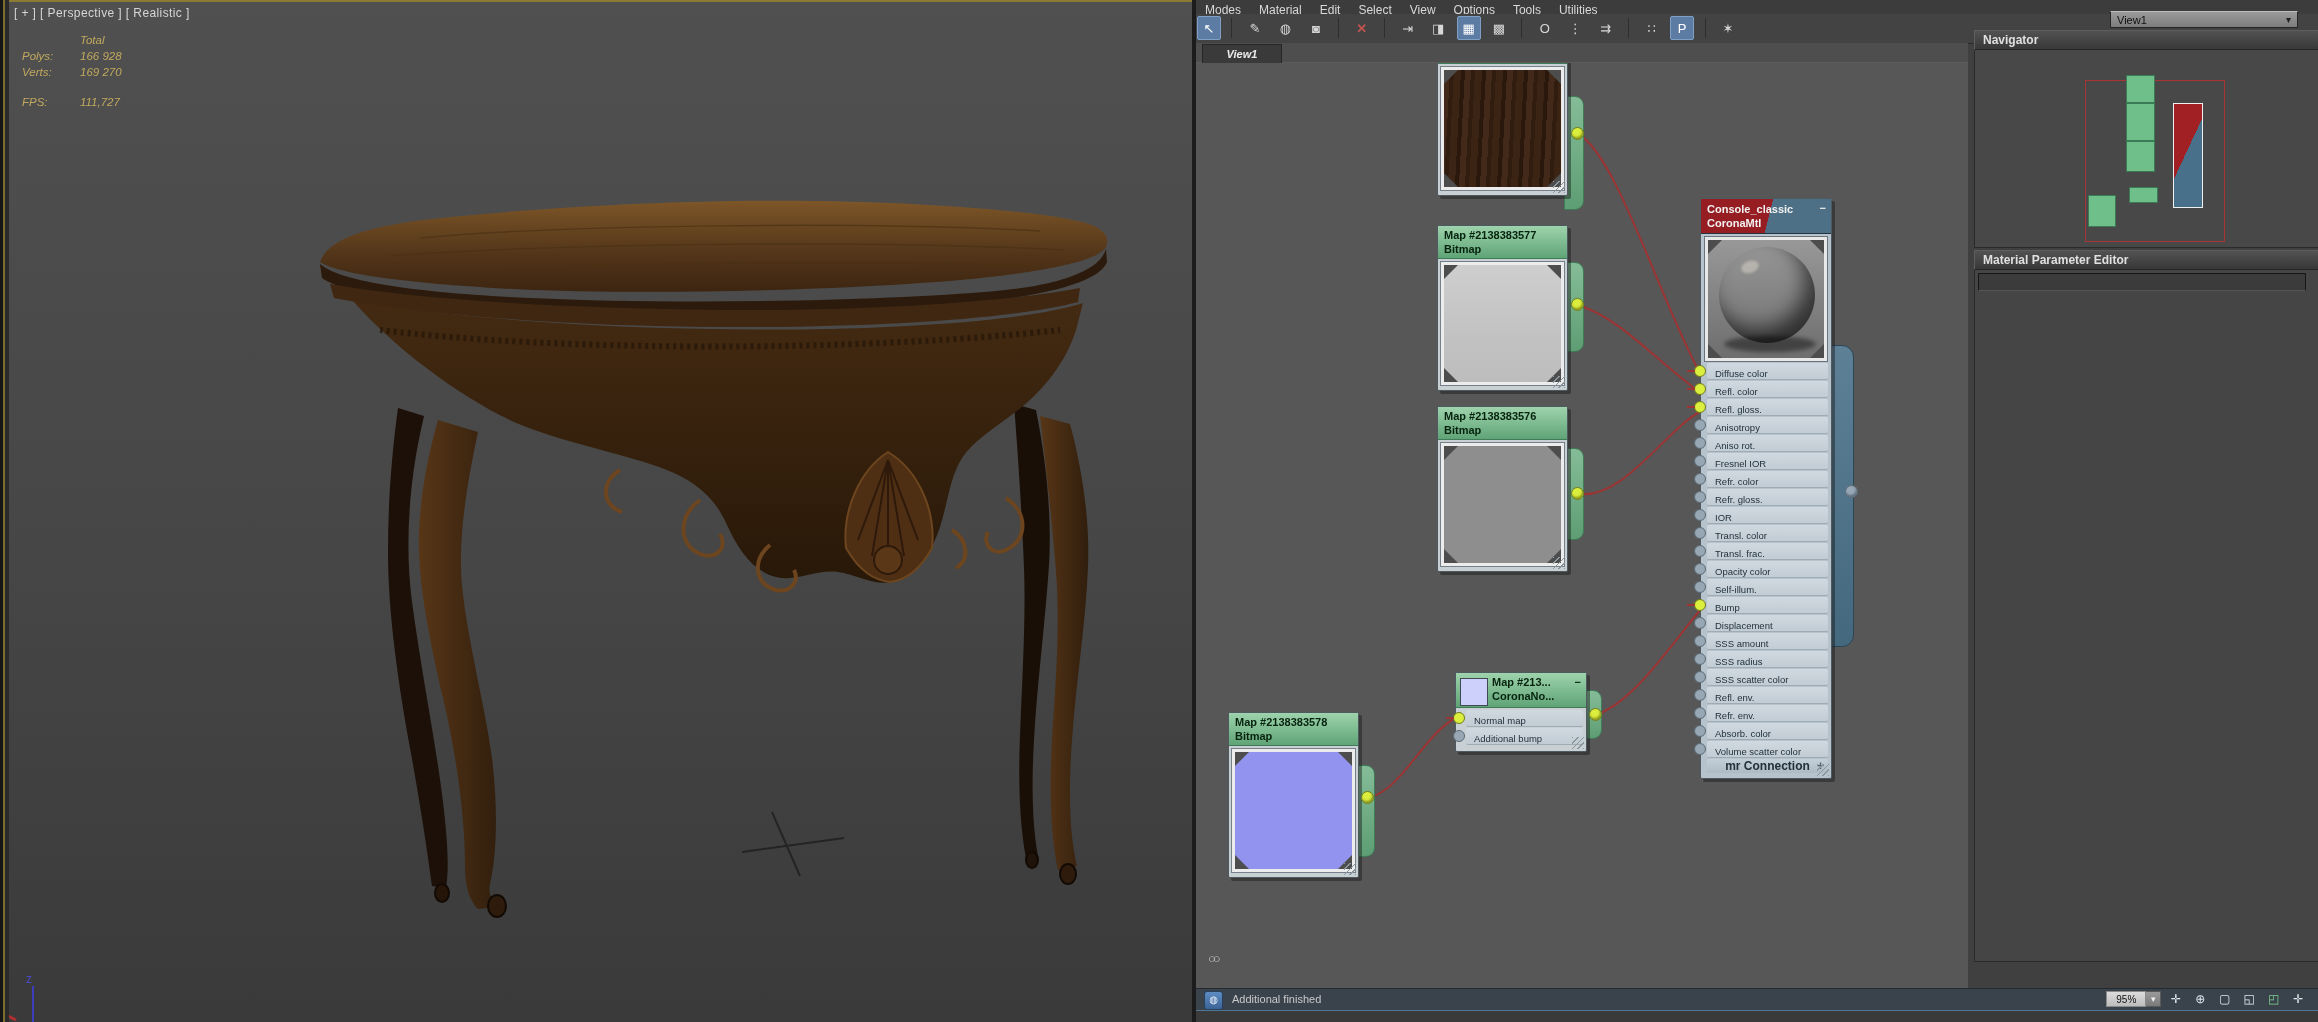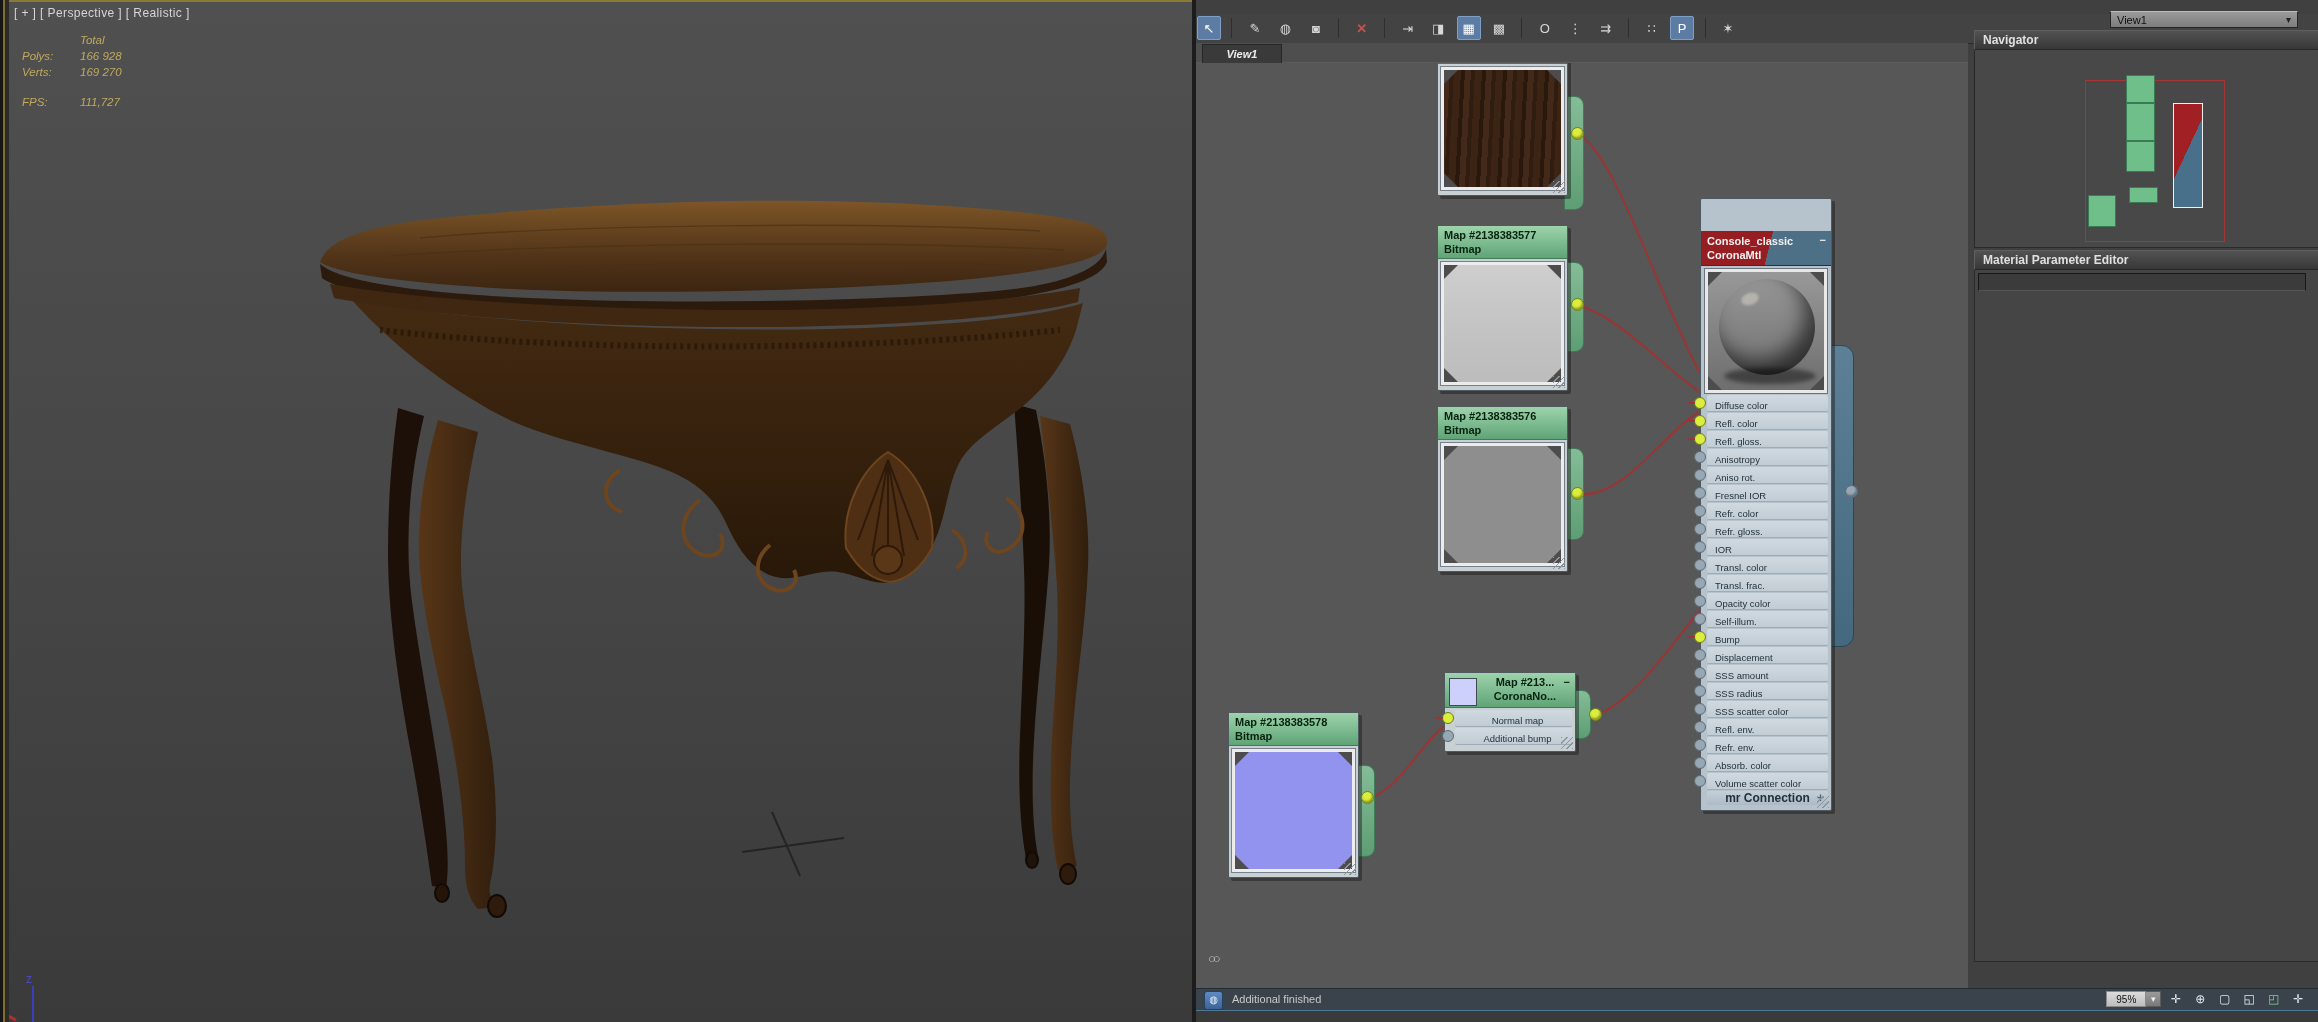--- a/index.html
+++ b/index.html
@@ -64,21 +64,21 @@
      background:var(--socket-connected,#dbed3d);border:1px solid #6f7b1e;box-shadow:inset -1px -2px 2px rgba(90,100,10,.6);}
   .socket.gray{background:var(--socket-free,#97a7b4);border-color:#5c6a75;box-shadow:inset -1px -2px 2px rgba(40,55,70,.5);}
 
   .tex-wood{background:#362113 repeating-linear-gradient(93deg,#42291a 0 6px,#301d10 6px 10px,#3c2414 10px 17px,#2a180c 17px 21px);}
   .tex-light{background:#c9c9c9 linear-gradient(180deg,#cecece,#c2c2c2 60%,#bdbdbd);}
   .tex-mid{background:#8e8e8e;}
   .tex-blue{background:#9193ee;}
 
   
   .mat-head{background:linear-gradient(104deg,var(--material-header-red,#961e23) 52%,var(--material-header-blue,#4d7086) 52.2%);
-     border-bottom:1px solid #24333d;padding:3px 6px;font-size:11px;font-weight:bold;color:#f2f2f2;line-height:14px;position:relative;margin-top:32px;}
+     border-bottom:1px solid #24333d;padding:3px 6px;font-size:11px;font-weight:bold;color:#f2f2f2;line-height:14px;position:relative;}
   .minbtn{position:absolute;right:5px;top:2px;color:#e8e8e8;font-size:11px;font-weight:bold;cursor:default;}
   .mat-prev{position:relative;margin:3px 4px 2px 4px;height:118px;border:3px solid #e8e8e8;outline:1px solid #6b747c;
      background:linear-gradient(#989898,#6e6e6e);}
   .sphere{position:absolute;left:11px;top:7px;width:96px;height:96px;border-radius:50%;
      background:radial-gradient(circle at 36% 30%,#7e512c 0%,#573son?,#54321b 38%,#2f1809 70%,#1b0c05 100%);
      box-shadow:inset -10px -14px 20px rgba(0,0,0,.6);}
   .sphere:after{content:"";position:absolute;left:22px;top:14px;width:18px;height:12px;border-radius:50%;
      background:rgba(255,245,230,.35);filter:blur(1px);transform:rotate(-18deg);}
   .sph-shadow{position:absolute;left:16px;top:96px;width:92px;height:16px;border-radius:50%;background:rgba(0,0,0,.42);filter:blur(2px);}
   .mslots{margin:2px 3px 0 6px;}
@@ -226,20 +226,23 @@
             <td>111,727</td>
             </tr>
       </tbody>
         </table>
     </div>
     <div class="axis-z">z</div>
   </div>
 
   <div class="editor">
 
+    <div class="menubar">
+      <span>Modes</span><span>Material</span><span>Edit</span><span>Select</span><span>View</span><span>Options</span><span>Tools</span><span>Utilities</span>
+    </div>
 
     <div class="toolbar">
       <span class="tbtn active">↖</span>
       <span class="tsep"></span>
       <span class="tbtn">✎</span>
       <span class="tbtn">◍</span>
       <span class="tbtn">◙</span>
       <span class="tsep"></span>
       <span class="tbtn danger">✕</span>
       <span class="tsep"></span>
@@ -335,21 +338,21 @@
           </div>
           <div class="nprev tex-blue">
             <i class="ct tl"></i>
               <i class="ct tr"></i>
               <i class="ct bl"></i>
               <i class="ct br"></i>
           </div>
         </div>
       </div>
 
-      <div class="node" style="left:248px;top:609px;width:132px;text-align:center;">
+      <div class="node" style="left:259px;top:609px;width:132px;">
         <div class="side-tab" style="top:18px;height:47px;right:-15px;width:16px;"></div>
         <div class="node-main">
           <div class="nhead" style="padding-left:36px;min-height:30px;">
             <span class="nthumb"></span>
             <div>Map #213...</div>
             <div>CoronaNo...</div>
             <span class="minbtn" style="color:#0a2a14;">−</span>
           </div>
           <div class="mslots" style="margin-left:10px;">
             <div class="mslot on">

